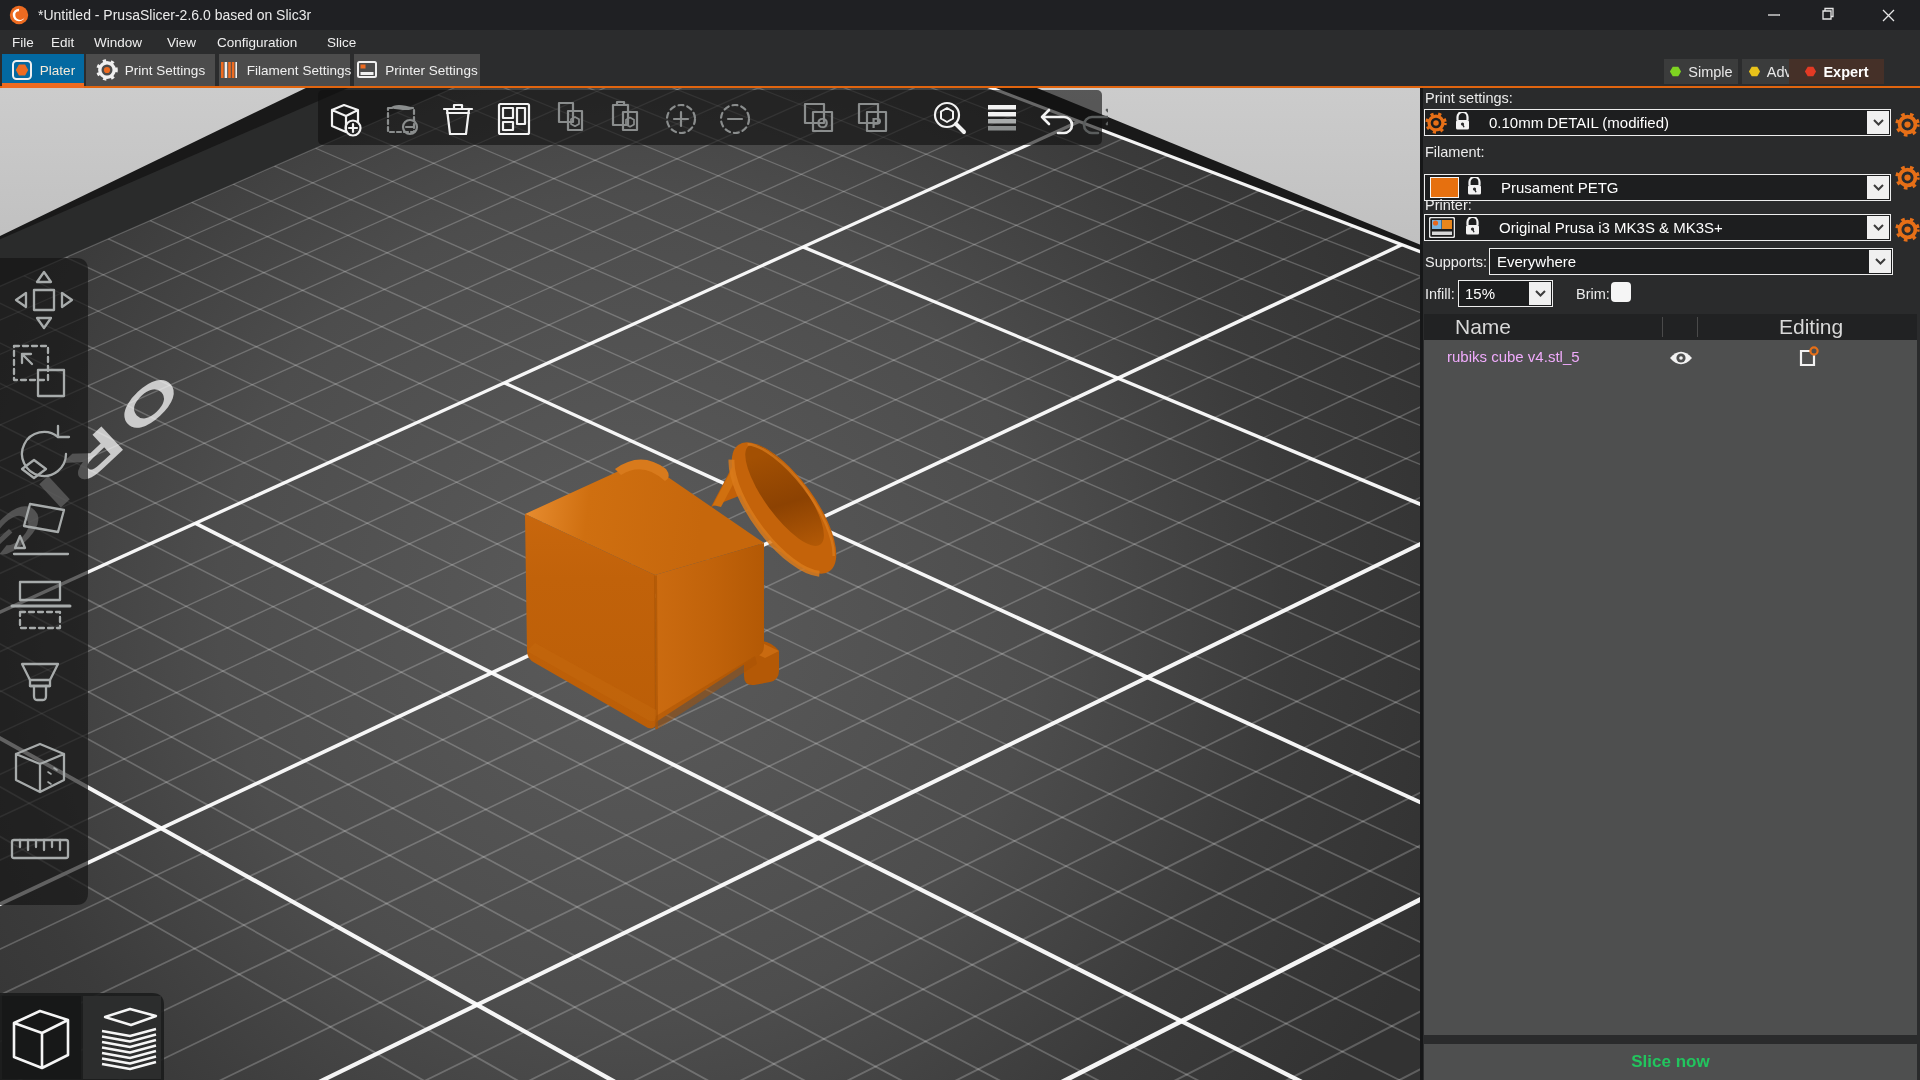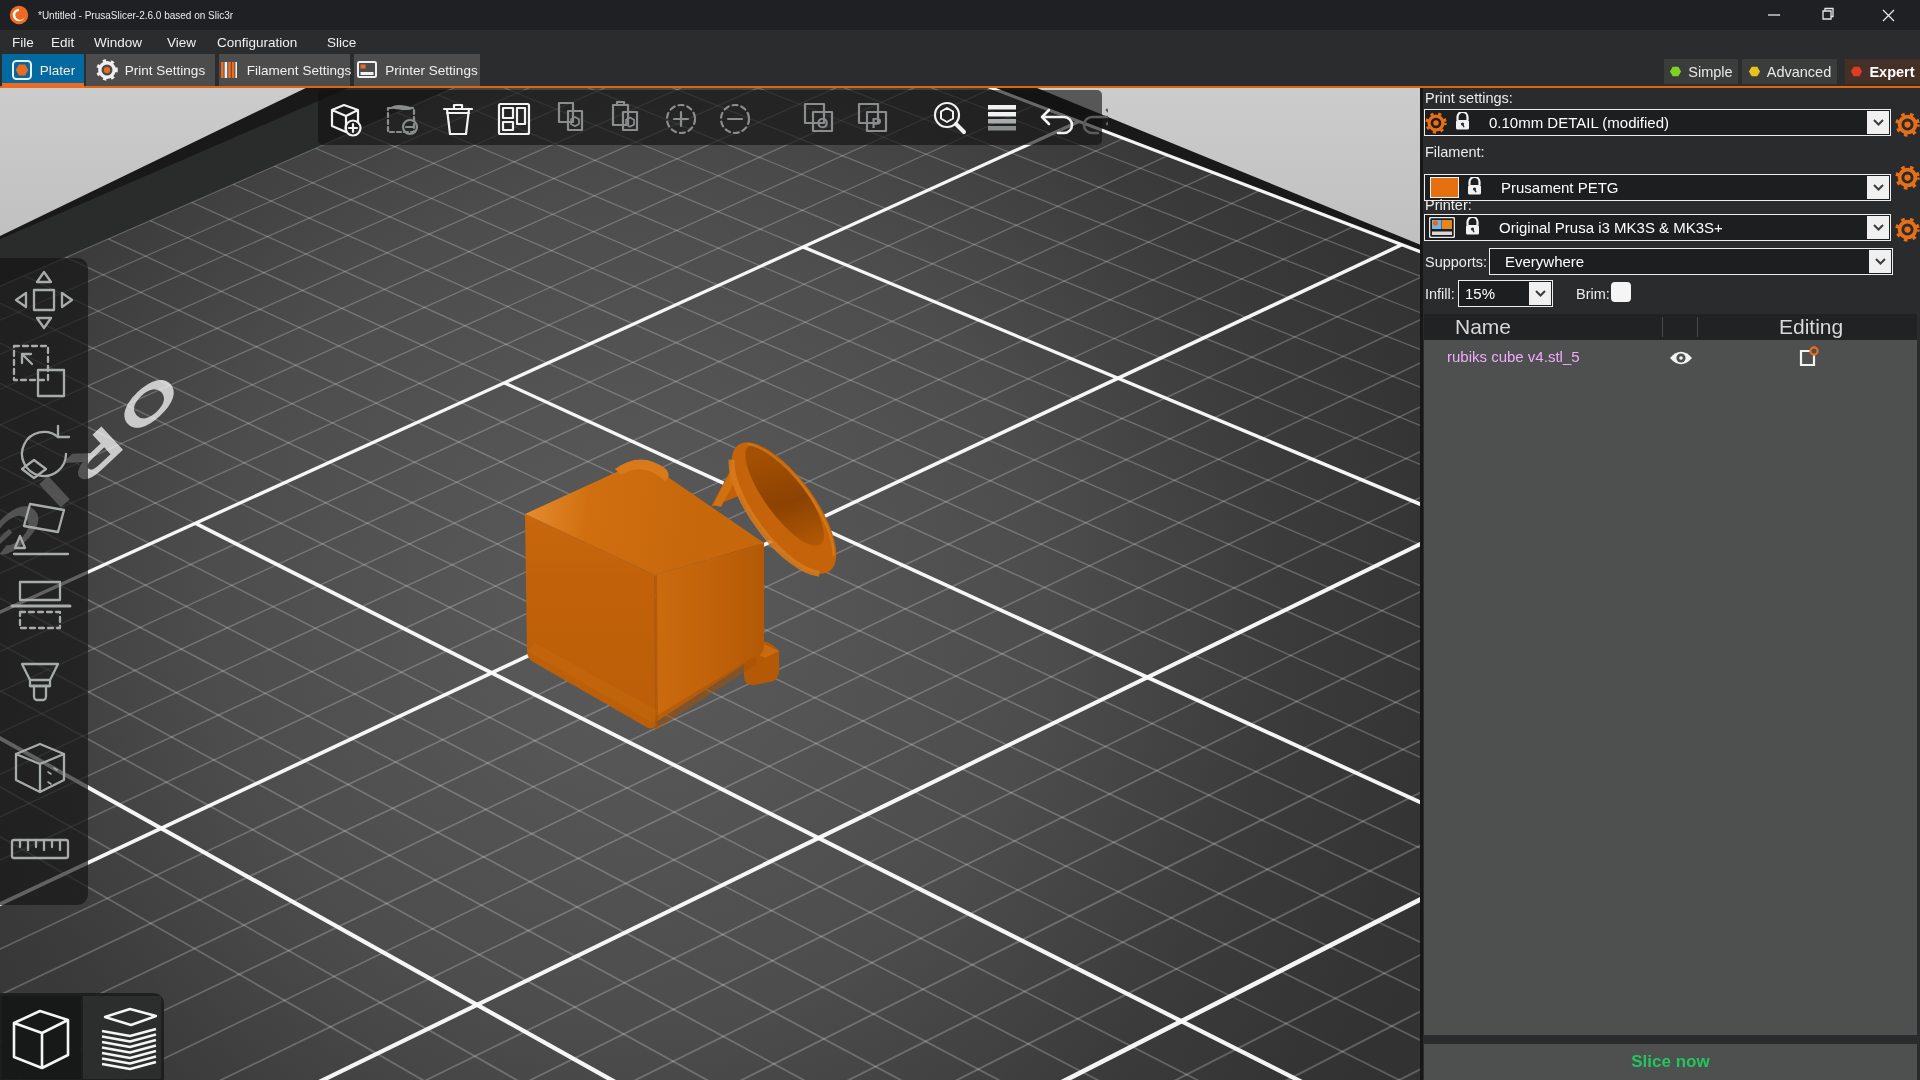--- a/index.html
+++ b/index.html
@@ -1,16 +1,16 @@
 <!DOCTYPE html>
 <html><head><meta charset="utf-8"><title>PrusaSlicer</title><style>
 *{margin:0;padding:0;box-sizing:content-box}
 html,body{width:1920px;height:1080px;overflow:hidden;background:#2a2b2c;font-family:"Liberation Sans",sans-serif}
 #titlebar{position:absolute;left:0;top:0;width:1920px;height:30px;background:#1f2023}
-#titletext{position:absolute;left:38px;top:0;line-height:31px;font-size:10px;color:#ebebeb}
+#titletext{position:absolute;left:38px;top:0;line-height:31px;font-size:14px;color:#ebebeb}
 #menubar{position:absolute;left:0;top:30px;width:1920px;height:24px;background:#2b2c2d;font-size:13.5px;color:#efefef;line-height:25px}
 #tabbar{position:absolute;left:0;top:54px;width:1920px;height:34px;background:#2b2c2d}
 .tab{position:absolute;top:0;height:32px;background:#4c4c4c;display:flex;align-items:center;justify-content:center;font-size:13.5px;color:#f0f0f0;white-space:nowrap}
 .tab svg{flex:0 0 auto}
 .tab.active{background:#0369a1}
 .warmtxt{color:#f5ead9}
 #tabline{position:absolute;top:32px;left:0;width:1920px;height:2px;background:#e1650f}
 #tabline-active{position:absolute;top:29px;left:2px;width:82px;height:5px;background:#ed6b21}
 .modebtn{position:absolute;top:5px;height:25px;background:#3b3c3c;color:#e8e8e8;font-size:14.5px;display:flex;align-items:center;justify-content:center;gap:6px}
 .modebtn.expert{background:#453028;color:#fff;font-weight:bold}
@@ -395,21 +395,21 @@
         <polygon points="1.0,7.0 4.0,1.8 10.0,1.8 13.0,7.0 10.0,12.2 4.0,12.2" fill="#7ed321"></polygon>
       </svg>
       <span>Simple</span>
     </div>
 <div class="modebtn" style="left:1742px;width:95px">
       <svg width="13" height="13" viewBox="0 0 14 14">
         <polygon points="1.0,7.0 4.0,1.8 10.0,1.8 13.0,7.0 10.0,12.2 4.0,12.2" fill="#e8c21a"></polygon>
       </svg>
       <span>Advanced</span>
     </div>
-<div class="modebtn expert" style="left:1845px;width:75px">
+<div class="modebtn expert" style="left:1789px;width:95px">
       <svg width="13" height="13" viewBox="0 0 14 14">
         <polygon points="1.0,7.0 4.0,1.8 10.0,1.8 13.0,7.0 10.0,12.2 4.0,12.2" fill="#e33a24"></polygon>
       </svg>
       <span>Expert</span>
     </div>
 <div id="tabline"></div>
 <div id="tabline-active"></div>
 </div>
 <div id="panel">
 <div class="plabel" style="top:2px">Print settings:</div>
@@ -481,21 +481,21 @@
         </svg>
       </div>
     </div>
 <div class="gearbtn" style="top:129px"><svg width="25" height="25" viewBox="0 0 24 24">
 <circle cx="12" cy="12" r="7.6" fill="none" stroke="#e66f17" stroke-width="3.6"></circle>
 <circle cx="12" cy="12" r="10" fill="none" stroke="#e66f17" stroke-width="3.4" stroke-dasharray="3.4 5.0" stroke-dashoffset="1.2"></circle>
 <circle cx="12" cy="12" r="3" fill="#e66f17"></circle>
       </svg></div>
 <div class="plabel" style="top:166px">Supports:</div>
 <div class="combo" style="top:160px;left:66px;width:404px">
-      <span class="ctext" style="margin-left:15px">Everywhere</span>
+      <span class="ctext" style="margin-left:7px">Everywhere</span>
       <div class="dd">
         <svg width="13" height="9" viewBox="0 0 13 9">
           <path d="M2,2 l4.5,4.5 L11,2" stroke="#3c3c3c" stroke-width="2" fill="none"></path>
         </svg>
       </div>
     </div>
 <div class="plabel" style="top:198px">Infill:</div>
 <div class="combo" style="top:192px;left:35px;width:95px">
       <span class="ctext" style="margin-left:6px">15%</span>
       <div class="dd" style="background:#f0f0f0">

